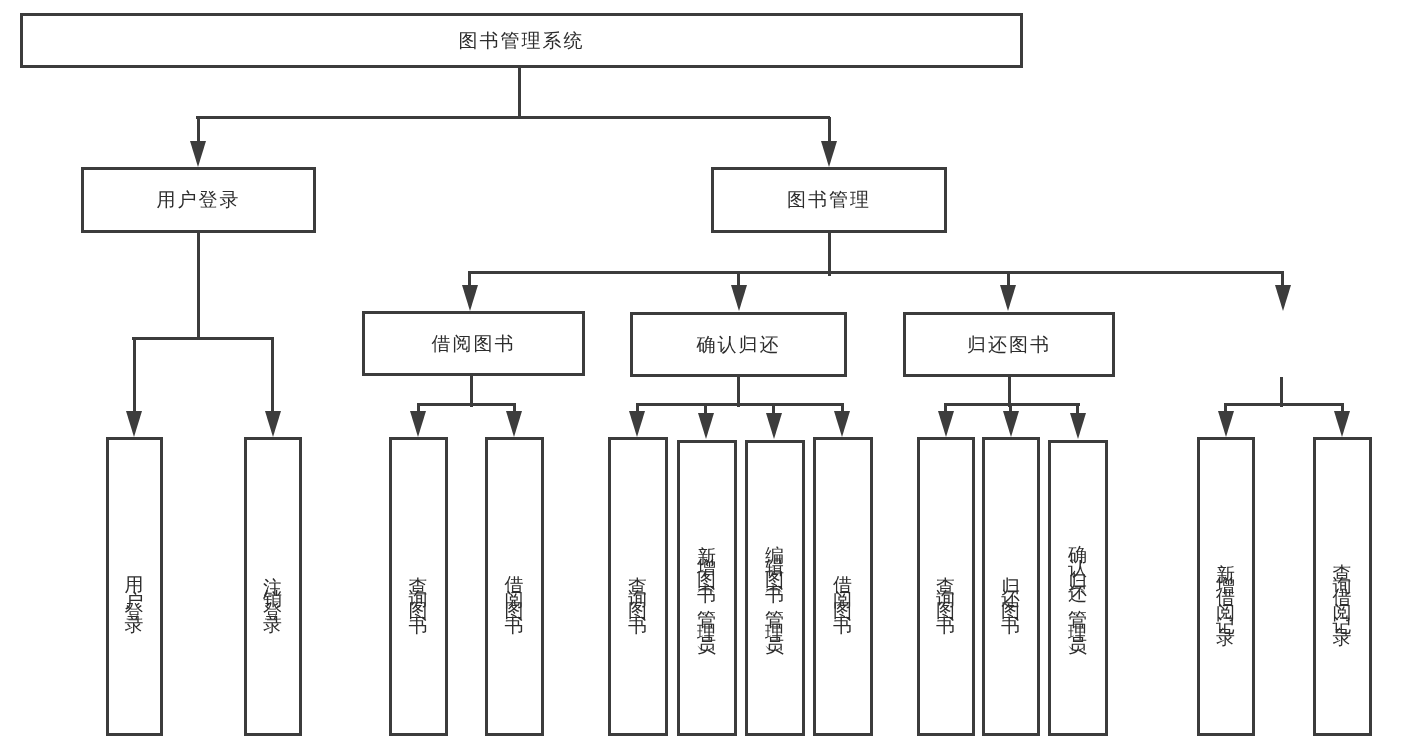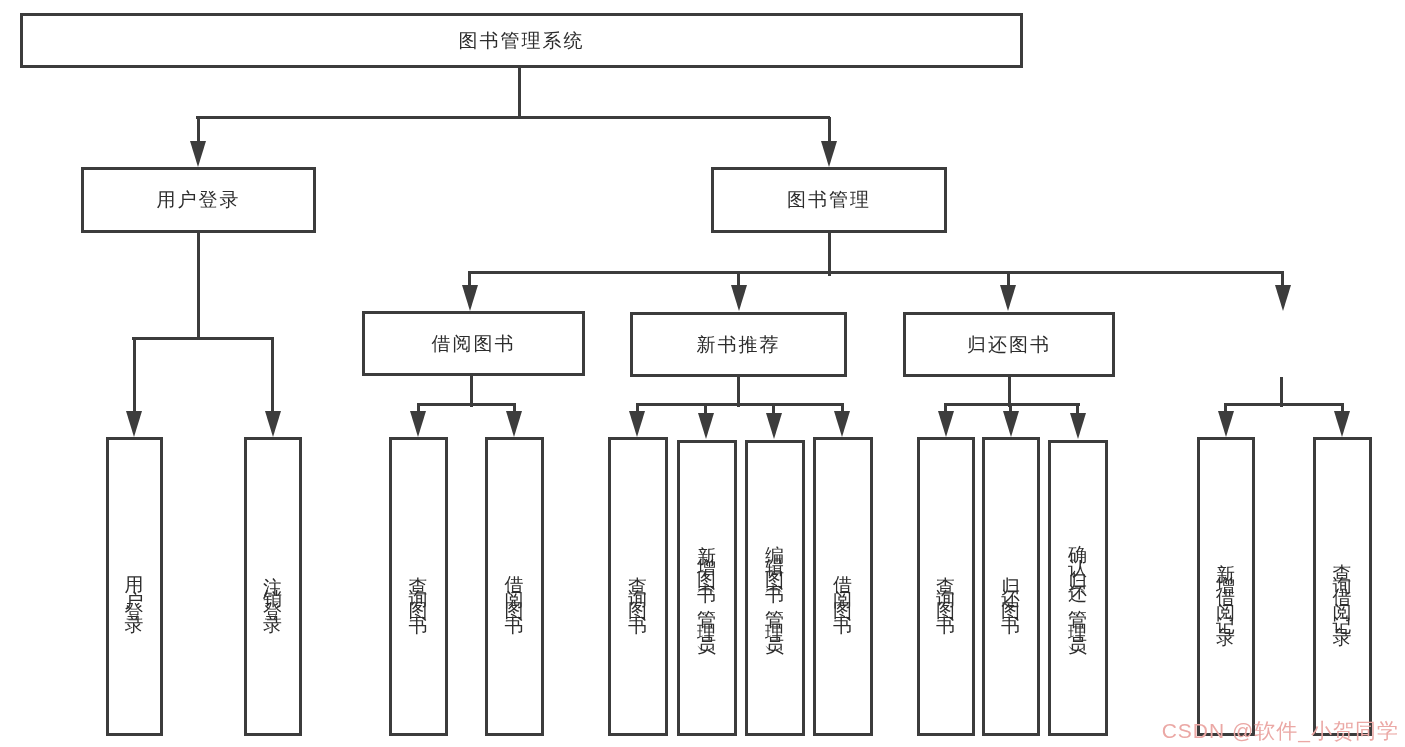--- a/index.html
+++ b/index.html
@@ -41,21 +41,21 @@
     <span>用户登录</span>
   </div>
   <div class="box hbox" style="left:711px;top:167px;width:236px;height:66px">
     <span>图书管理</span>
   </div>
 
   <div class="box hbox" style="left:362px;top:311px;width:223px;height:65px">
     <span>借阅图书</span>
   </div>
   <div class="box hbox" style="left:630px;top:312px;width:217px;height:65px">
-    <span>新书推荐</span>
+    <span>确认归还</span>
   </div>
   <div class="box hbox" style="left:903px;top:312px;width:212px;height:65px">
     <span>归还图书</span>
   </div>
 
   <div class="box vbox" style="left:106px;top:437px;width:57px;height:299px">
     <span>用户登录</span>
   </div>
   <div class="box vbox" style="left:244px;top:437px;width:58px;height:299px">
     <span>注销登录</span>
@@ -164,14 +164,13 @@
 
   <div>
     <div class="vl" style="left:1280px;top:377px;height:30px"></div>
     <div class="hl" style="left:1224px;top:403px;width:120px"></div>
     <div class="vl" style="left:1224px;top:404px;height:10px"></div>
     <div class="vl" style="left:1341px;top:404px;height:10px"></div>
     <div class="arrow" style="left:1218px;top:411px"></div>
     <div class="arrow" style="left:1334px;top:411px"></div>
   </div>
 
-  <div class="watermark">CSDN @软件_小贺同学</div>
 </div>
 
 </body></html>

